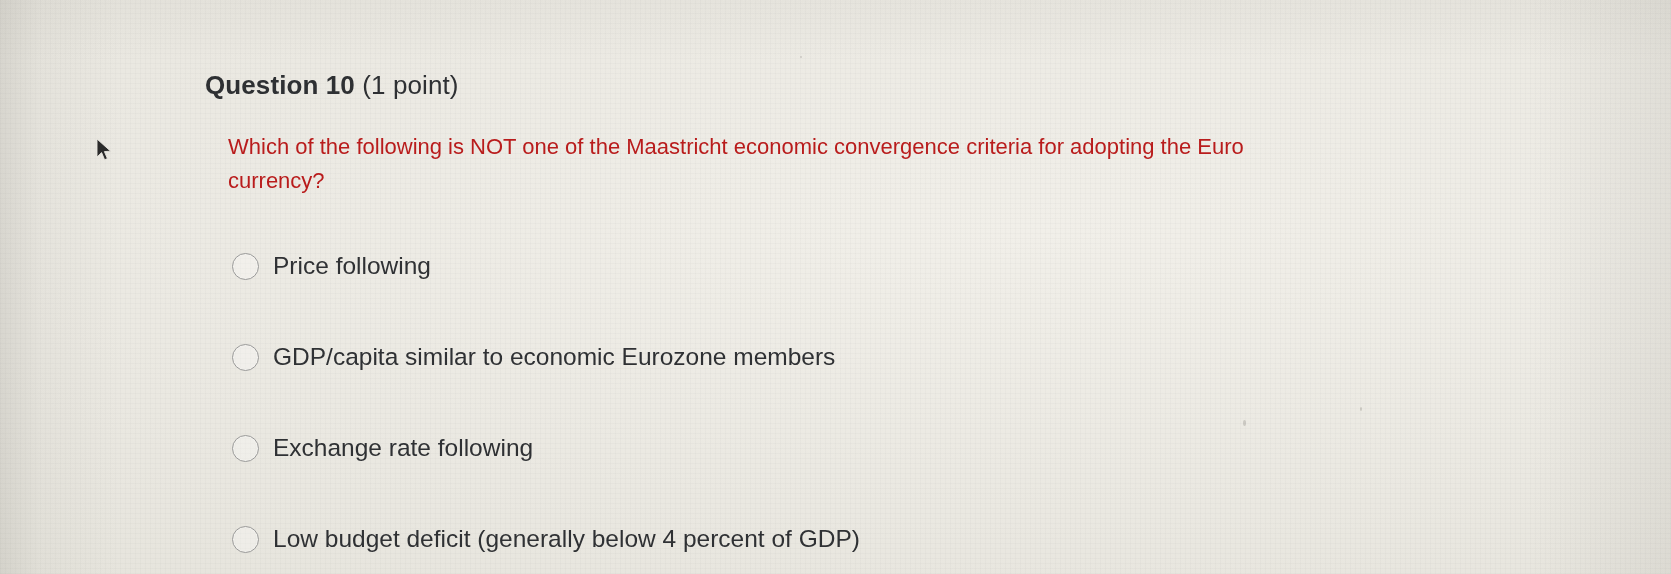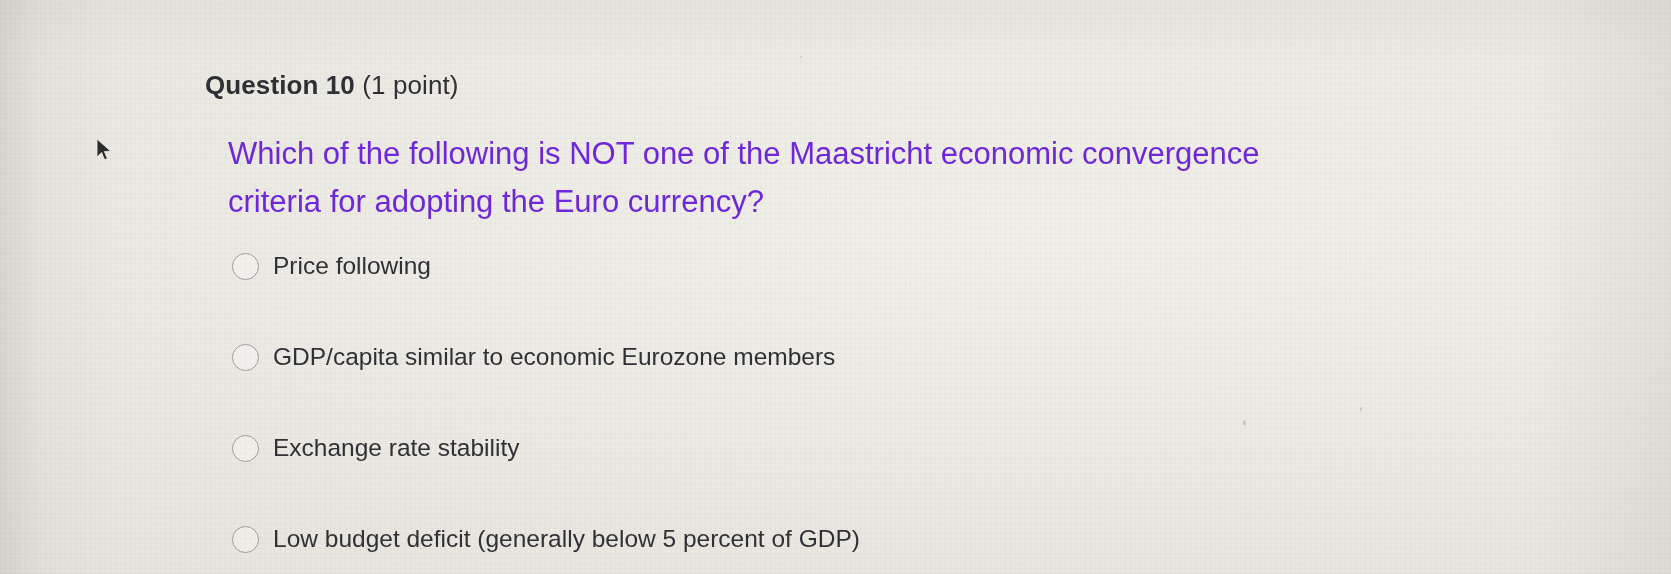--- a/index.html
+++ b/index.html
@@ -63,23 +63,23 @@
   }
   .qheader .qpoints {
     font-weight: normal;
   }
 
   .qstem {
     position: absolute;
     left: 228px;
     top: 88px;
     width: 1060px;
-    font-size: 31px;
+    font-size: 22px;
     line-height: 1.56;
-    color: #6d28d9;
+    color: #b91c1c;
   }
 
   .options {
     position: absolute;
     left: 232px;
     top: 196px;
     width: 1200px;
   }
   .option {
     display: flex;
@@ -141,26 +141,26 @@
       <span class="option-label">Price following</span>
     </div>
 
     <div class="option">
       <span class="radio"></span>
       <span class="option-label">GDP/capita similar to economic Eurozone members</span>
     </div>
 
     <div class="option">
       <span class="radio"></span>
-      <span class="option-label">Exchange rate stability</span>
+      <span class="option-label">Exchange rate following</span>
     </div>
 
     <div class="option">
       <span class="radio"></span>
-      <span class="option-label">Low budget deficit (generally below 5 percent of GDP)</span>
+      <span class="option-label">Low budget deficit (generally below 4 percent of GDP)</span>
     </div>
 
   </div>
 
   <svg id="cursor" viewBox="0 0 18 26">
     <path d="M1 1 L1 19 L5.6 14.6 L8.6 21.8 L11.4 20.6 L8.4 13.6 L14.6 13.2 Z" fill="#2b2b2b" stroke="#e9e7e0" stroke-width="0.9"></path>
   </svg>
 
   <span class="speck" style="left:1243px; top:378px; width:3px; height:6px;"></span>
   <span class="speck" style="left:1360px; top:365px; width:2px; height:4px;"></span>

